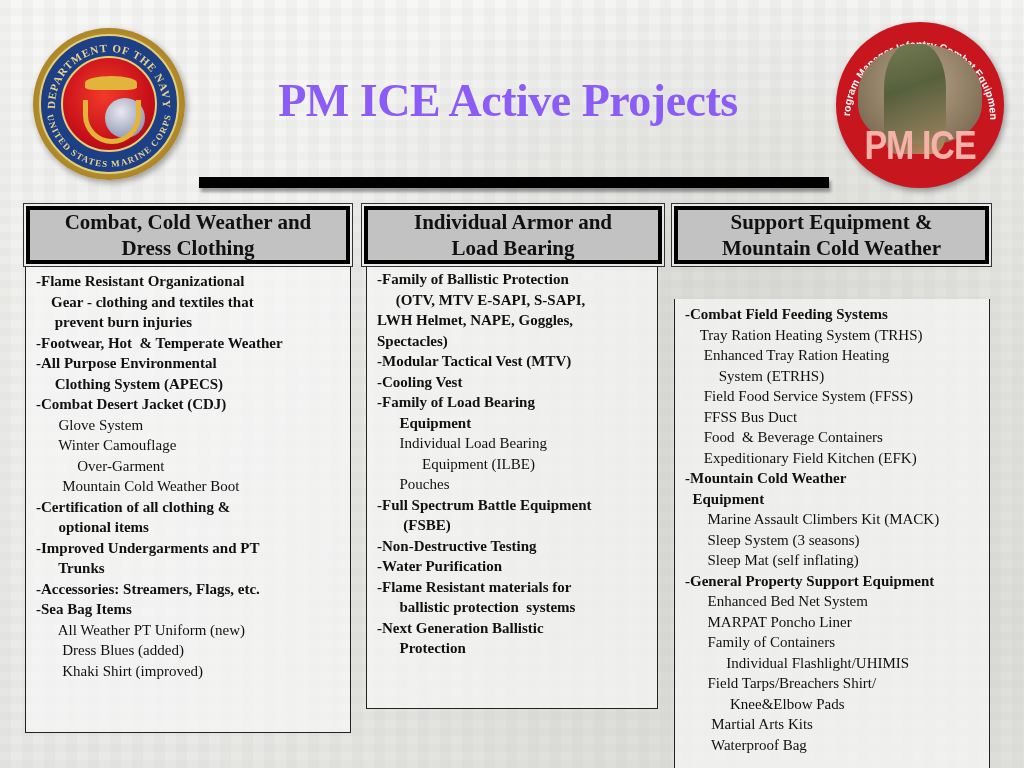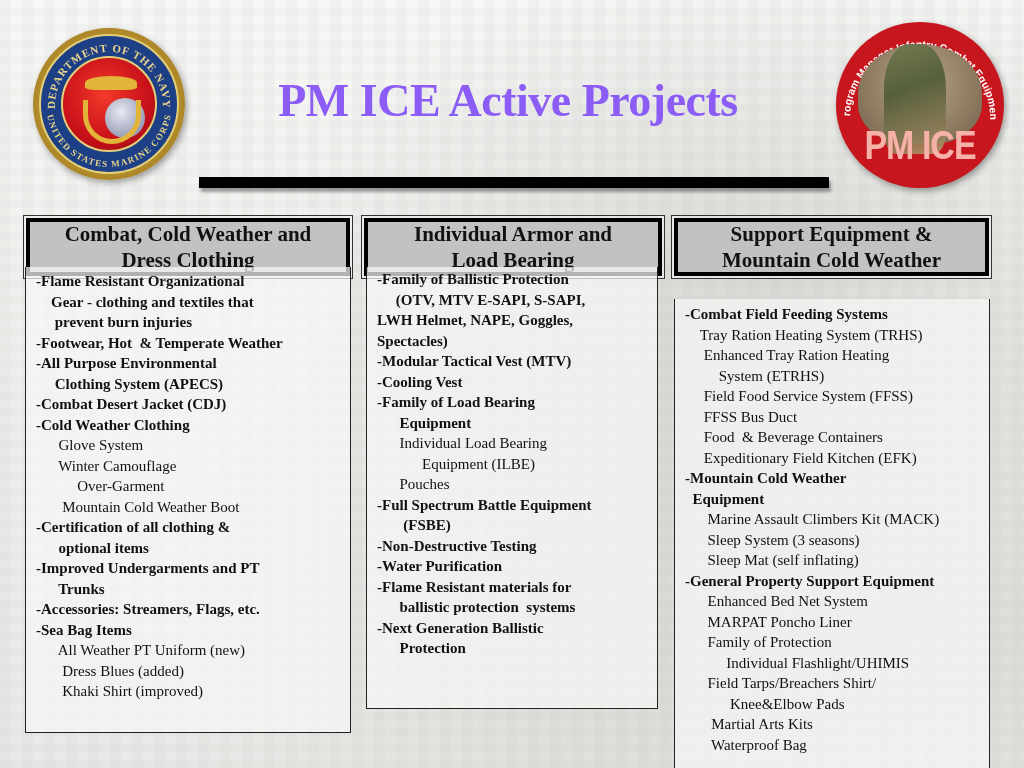--- a/index.html
+++ b/index.html
@@ -90,21 +90,20 @@
       background: #000;
       box-shadow: 2px 4px 3px rgba(0,0,0,0.35);
     }
 
     .column { position: absolute; top: 203px; }
     .col-header {
       position: absolute; left: 0; top: 0;
       border: 1px solid #333;
       padding: 2px;
       background: rgba(240,240,240,0.6);
-      margin-top: 12px;
     }
     .col-header .inner {
       border: 4px solid #000;
       background: #c2c2c2;
       height: 100%;
       display: flex; align-items: center; justify-content: center;
       text-align: center; font-weight: bold; font-size: 21px; line-height: 26px;
       color: #111;
     }
     .col-body {
@@ -183,21 +182,20 @@
     </div>
   </div>
   <div class="col-body">
     <div class="line b">-Flame Resistant Organizational</div>
     <div class="line b">    Gear - clothing and textiles that</div>
     <div class="line b">     prevent burn injuries</div>
     <div class="line b">-Footwear, Hot  &amp; Temperate Weather</div>
     <div class="line b">-All Purpose Environmental</div>
     <div class="line b">     Clothing System (APECS)</div>
     <div class="line b">-Combat Desert Jacket (CDJ)</div>
-    <div class="line b">-Cold Weather Clothing</div>
     <div class="line">      Glove System</div>
     <div class="line">      Winter Camouflage</div>
     <div class="line">           Over-Garment</div>
     <div class="line">       Mountain Cold Weather Boot</div>
     <div class="line b">-Certification of all clothing &amp;</div>
     <div class="line b">      optional items</div>
     <div class="line b">-Improved Undergarments and PT</div>
     <div class="line b">      Trunks</div>
     <div class="line b">-Accessories: Streamers, Flags, etc.</div>
     <div class="line b">-Sea Bag Items</div>
@@ -258,20 +256,20 @@
     <div class="line">     Food  &amp; Beverage Containers</div>
     <div class="line">     Expeditionary Field Kitchen (EFK)</div>
     <div class="line b">-Mountain Cold Weather</div>
     <div class="line b">  Equipment</div>
     <div class="line">      Marine Assault Climbers Kit (MACK)</div>
     <div class="line">      Sleep System (3 seasons)</div>
     <div class="line">      Sleep Mat (self inflating)</div>
     <div class="line b">-General Property Support Equipment</div>
     <div class="line">      Enhanced Bed Net System</div>
     <div class="line">      MARPAT Poncho Liner</div>
-    <div class="line">      Family of Protection</div>
+    <div class="line">      Family of Containers</div>
     <div class="line">           Individual Flashlight/UHIMIS</div>
     <div class="line">      Field Tarps/Breachers Shirt/</div>
     <div class="line">            Knee&amp;Elbow Pads</div>
     <div class="line">       Martial Arts Kits</div>
     <div class="line">       Waterproof Bag</div>
   </div>
 </div>
 
 </body></html>

